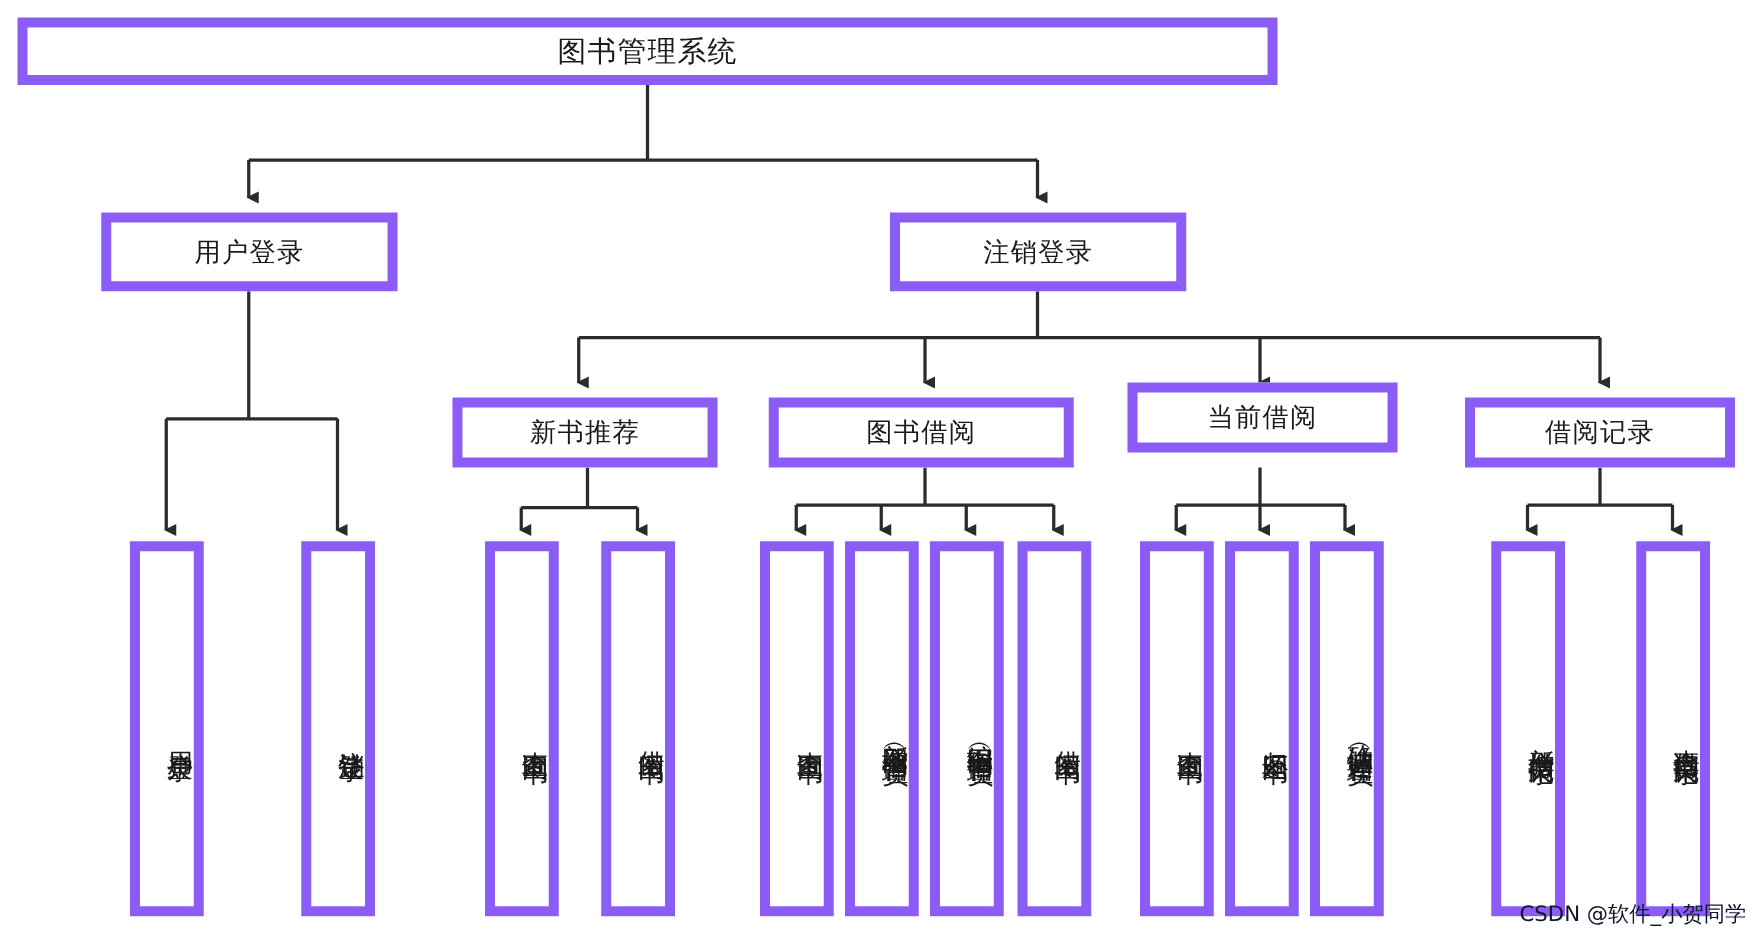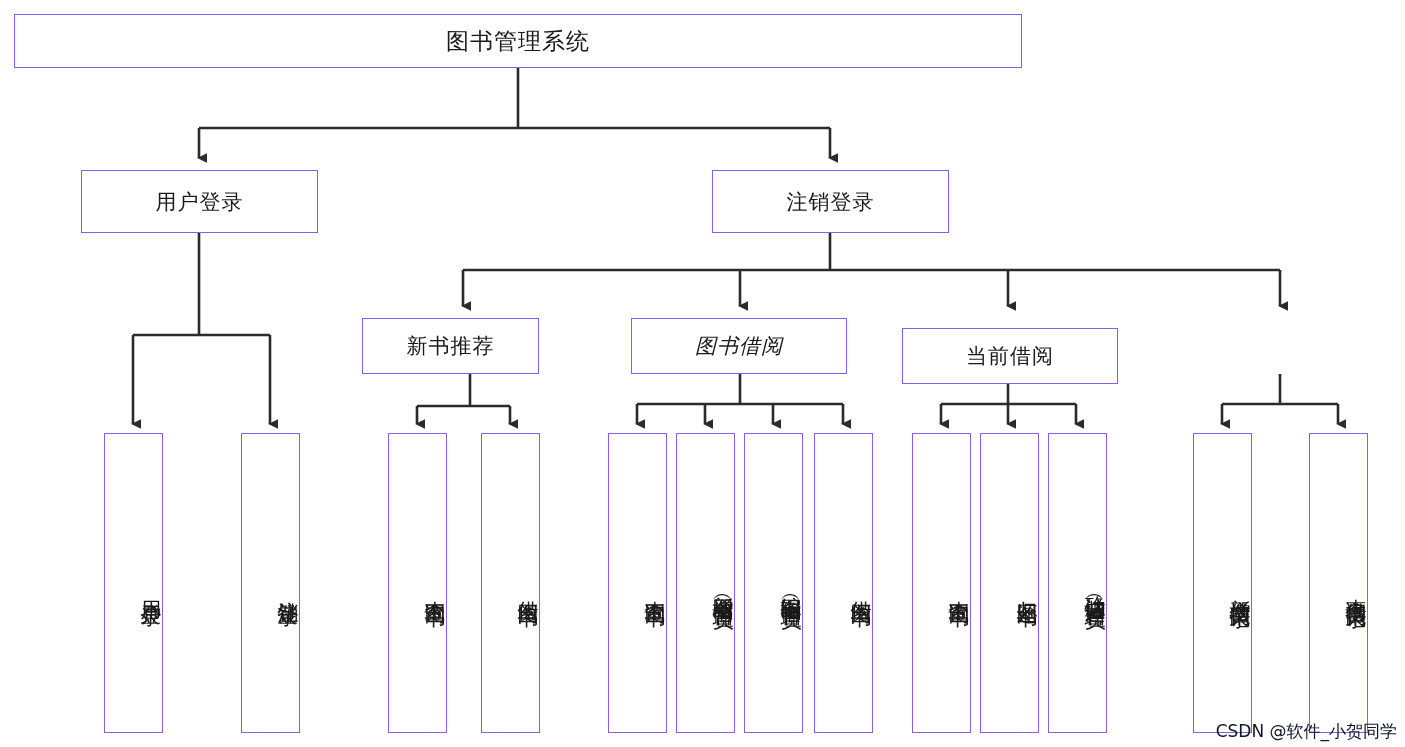--- a/index.html
+++ b/index.html
@@ -24,21 +24,21 @@
     left: 0;
     top: 0;
     width: 1405px;
     height: 747px;
     pointer-events: none;
   }
   .node {
     position: absolute;
     box-sizing: border-box;
     background: #ffffff;
-    border: 1px solid #8b5cf6;
+    border: 8px solid #8b5cf6;
     display: flex;
     align-items: center;
     justify-content: center;
     color: #1a1a1a;
   }
   .node.horizontal {
     font-size: 21px;
     letter-spacing: 1px;
   }
   .node.vertical {
@@ -129,28 +129,31 @@
     <span>图书管理系统</span>
   </div>
 
   <div class="node horizontal" style="left:81px; top:170px; width:237px; height:63px;">
     <span>用户登录</span>
   </div>
   <div class="node horizontal" style="left:712px; top:170px; width:237px; height:63px;">
     <span>注销登录</span>
   </div>
 
-  <div class="node horizontal" style="left:362px; top:318px; width:177px; height:56px;align-items:center;">
+  <div class="node horizontal" style="left:362px; top:318px; width:212px; height:56px;align-items:center;">
     <span>新书推荐</span>
   </div>
-  <div class="node horizontal" style="left:631px; top:318px; width:216px; height:56px;font-style:italic;">
+  <div class="node horizontal" style="left:615px; top:318px; width:244px; height:56px;">
     <span>图书借阅</span>
   </div>
-  <div class="node horizontal" style="left:902px; top:328px; width:216px; height:56px;">
+  <div class="node horizontal" style="left:902px; top:306px; width:216px; height:56px;">
     <span>当前借阅</span>
+  </div>
+  <div class="node horizontal" style="left:1172px; top:318px; width:216px; height:56px;">
+    <span>借阅记录</span>
   </div>
 
   <div class="node vertical" style="left:104px; top:433px; width:59px; height:300px;">
     <span class="vlabel">用户登录</span>
   </div>
   <div class="node vertical" style="left:241px; top:433px; width:59px; height:300px;">
     <span class="vlabel">注销登录</span>
   </div>
 
   <div class="node vertical" style="left:388px; top:433px; width:59px; height:300px;">

